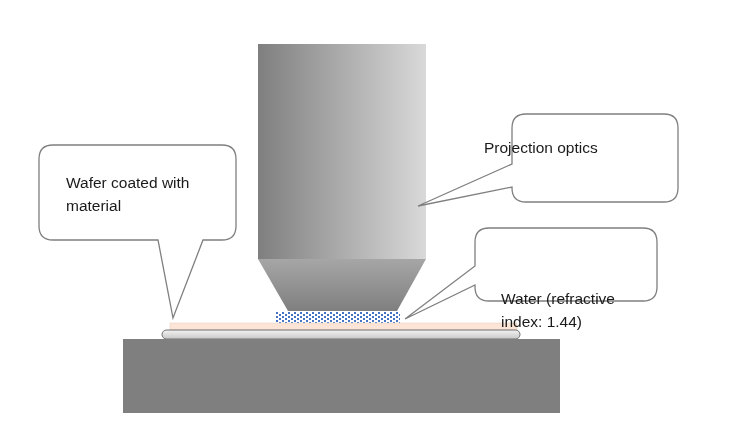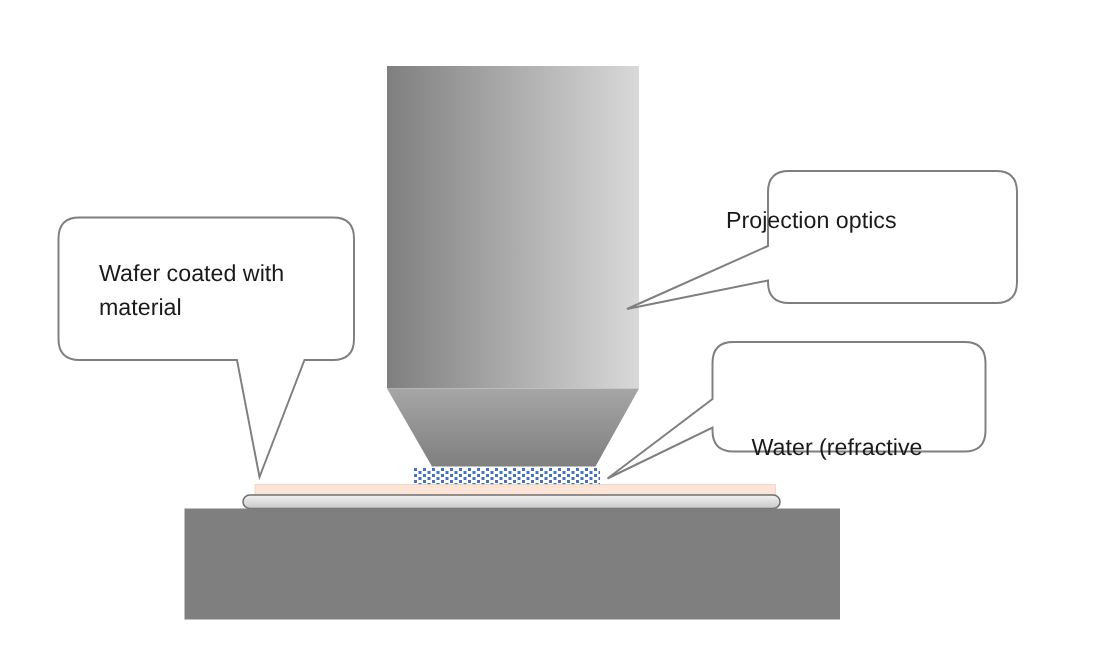--- a/index.html
+++ b/index.html
@@ -55,13 +55,14 @@
   <div>Wafer coated with</div>
   <div>material</div>
 </div>
 
 <div class="label" style="left:484px; top:136px; width:166px; ">
   <div>Projection optics</div>
 </div>
 
 <div class="label" style="left:501px; top:242px;margin-top:45px;">
   <div>Water (refractive</div>
+  <div>index: 1.44)</div>
 </div>
 
 </body></html>

